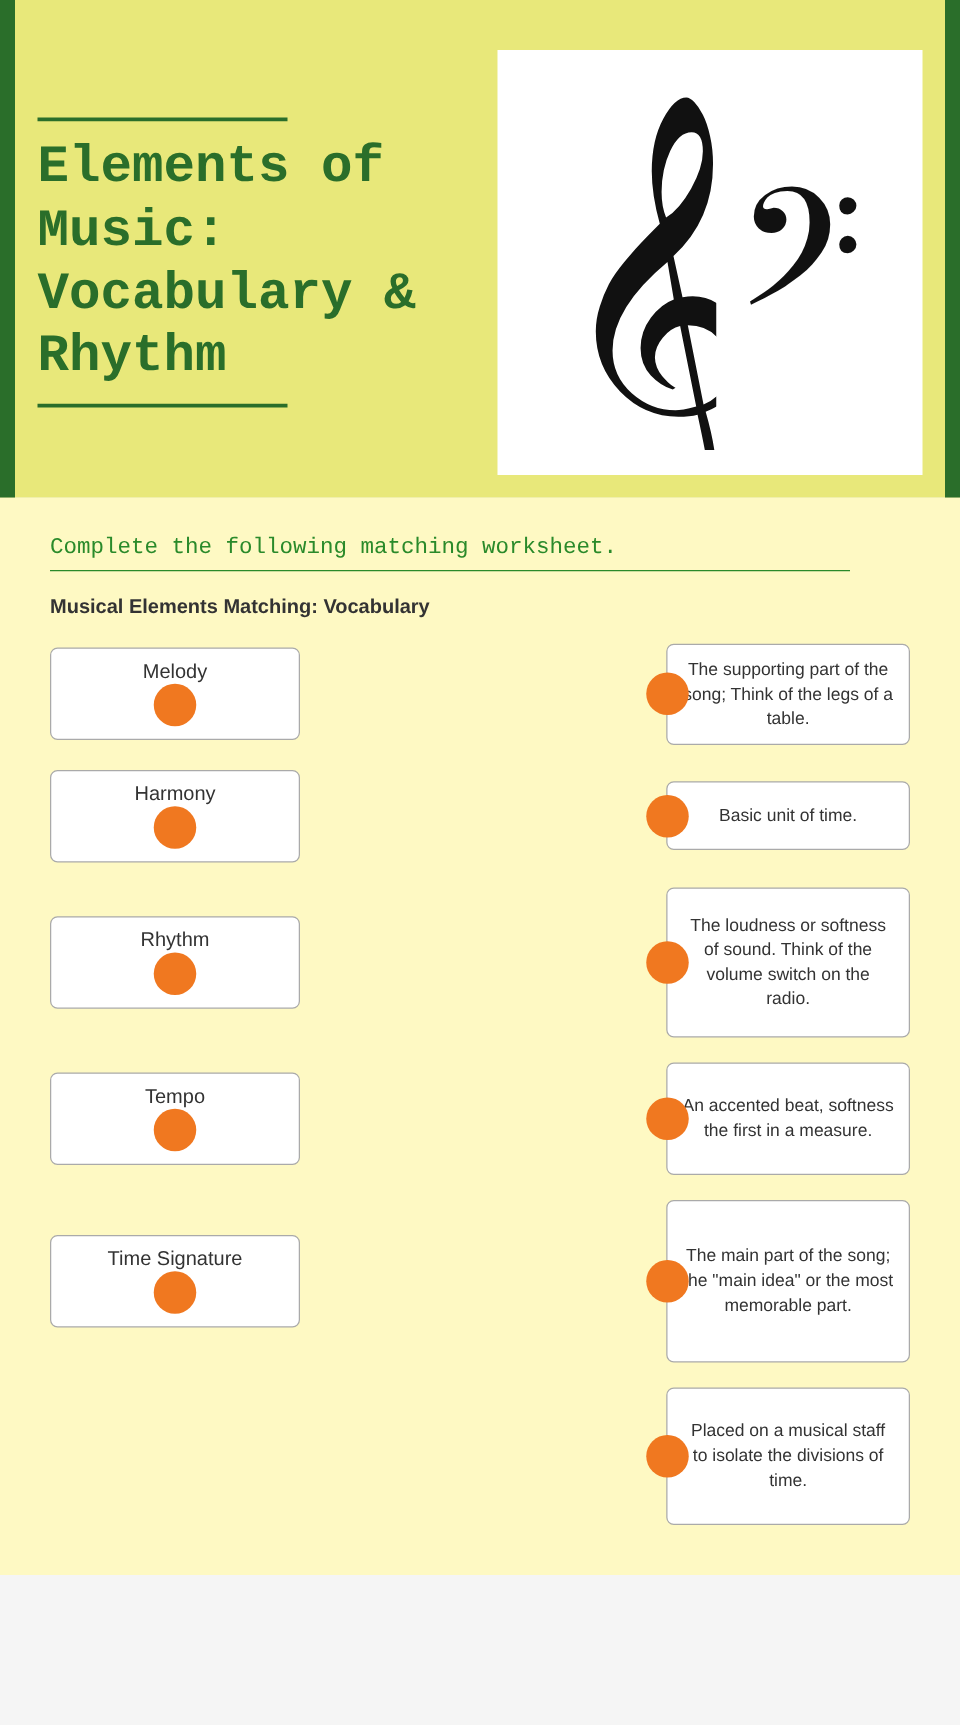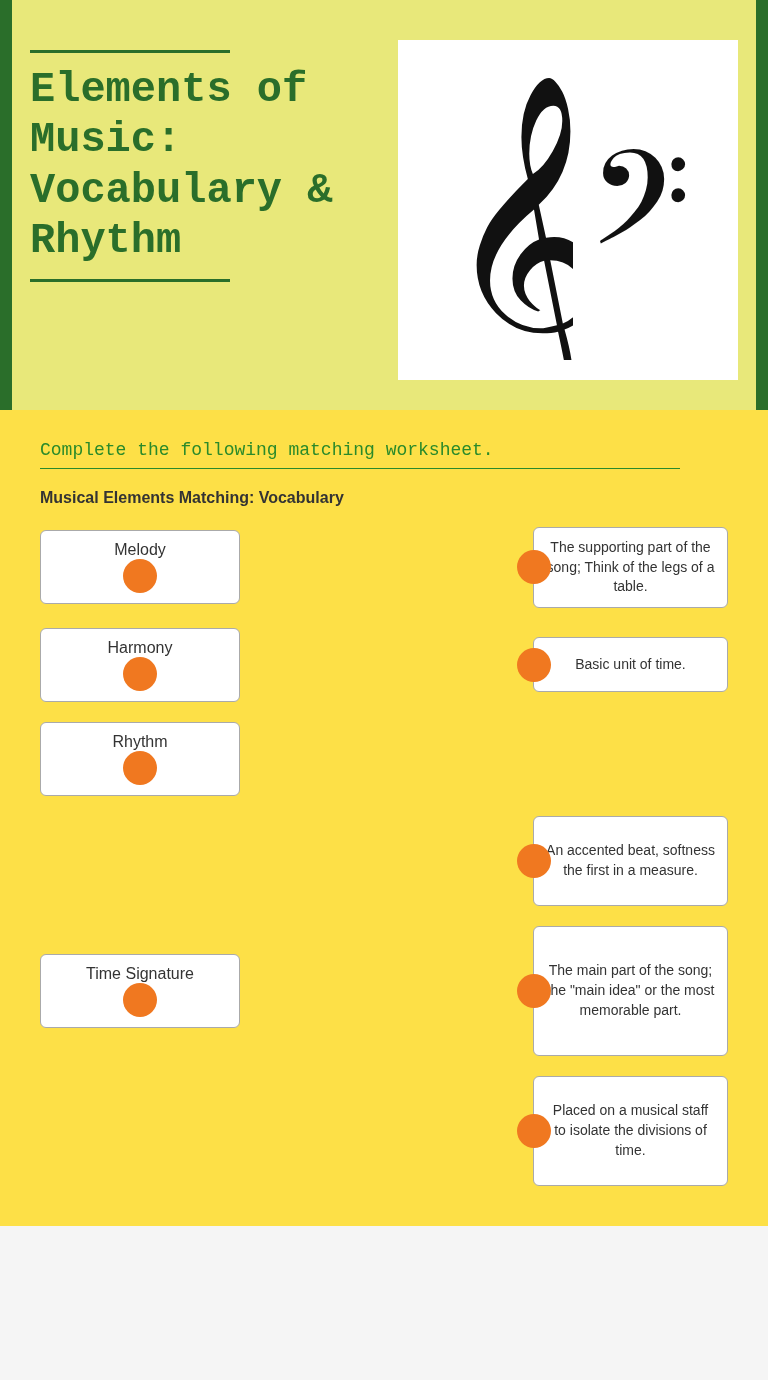--- a/index.html
+++ b/index.html
@@ -6,22 +6,23 @@
     body {
       width: 768px;
       min-height: 1380px;
       font-family: Arial, sans-serif;
       background: #f5f5f5;
     }
 
     
     .header {
       background: #e8e87a;
-      padding: 40px 20px 30px 20px;
-      display: flex;
+      padding: 40px 20px 18px 20px;
+      display: flex;
+      align-items: center;
       justify-content: space-between;
       position: relative;
     }
 
     .header-left {
       width: 340px;
       padding: 10px;
     }
 
     .header-title-line {
@@ -77,21 +78,21 @@
       position: absolute;
       right: 0;
       top: 0;
       width: 12px;
       height: 100%;
       background: #2a6e2a;
     }
 
     
     .content {
-      background: #fde047;
+      background: #fef9c3;
       padding: 30px 40px 40px 40px;
     }
 
     .subtitle {
       font-family: 'Courier New', Courier, monospace;
       color: #2a8a2a;
       font-size: 18px;
       margin-bottom: 8px;
     }
 
@@ -246,23 +247,33 @@
           <span class="definition-text">Basic unit of time.</span>
         </div>
       </div>
     </div>
 
     <div class="matching-row">
       <div class="term-box">
         <span class="term-text">Rhythm</span>
         <div class="connector-dot"></div>
       </div>
-    </div>
-
-    <div class="matching-row">
+      <div class="right-side">
+        <div class="definition-box" style="min-height:120px;">
+          <div class="def-dot-left" style="top:50%;"></div>
+          <span class="definition-text">The loudness or softness of sound. Think of the volume switch on the radio.</span>
+        </div>
+      </div>
+    </div>
+
+    <div class="matching-row">
+      <div class="term-box">
+        <span class="term-text">Tempo</span>
+        <div class="connector-dot"></div>
+      </div>
       <div class="right-side">
         <div class="definition-box" style="min-height:90px;">
           <div class="def-dot-left"></div>
           <span class="definition-text">An accented beat, softness the first in a measure.</span>
         </div>
       </div>
     </div>
 
     <div class="matching-row">
       <div class="term-box">

